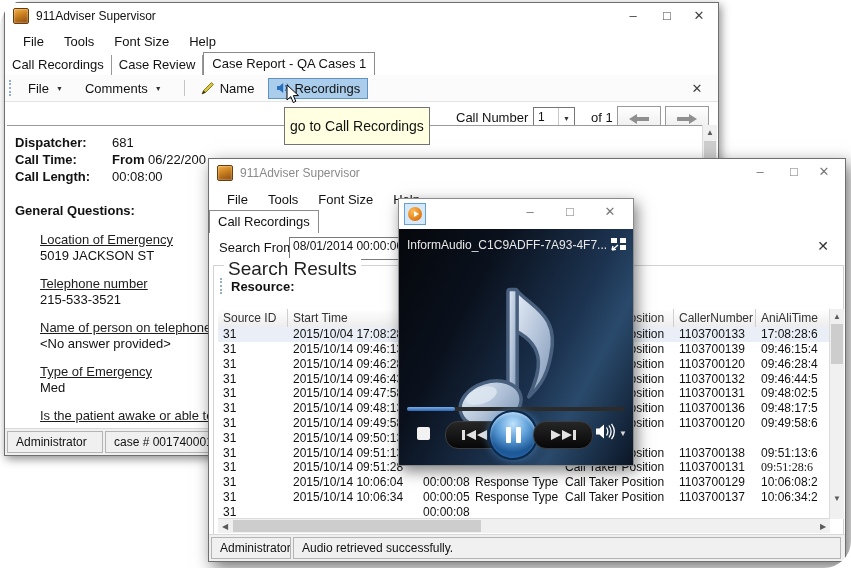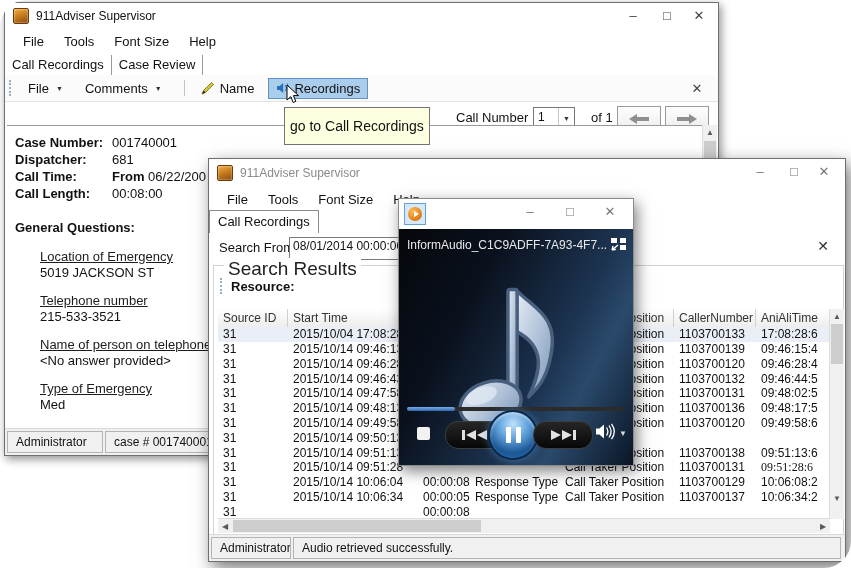--- a/index.html
+++ b/index.html
@@ -137,20 +137,21 @@
     </div>
     <div class="menubar" id="back-menubar">
         <div class="menu-item">File</div>
         <div class="menu-item">Tools</div>
         <div class="menu-item">Font Size</div>
         <div class="menu-item">Help</div>
       </div>
     <div class="tabstrip" id="back-tabs">
         <div class="tab">Call Recordings</div>
         <div class="tab">Case Review</div>
+        <div class="tab active">Case Report - QA Cases 1</div>
       </div>
 
     <div id="back-toolbar">
       <div class="grip"></div>
       <div class="tool-btn">
         <span>File</span>
         <span class="caret">▼</span>
       </div>
       <div class="tool-btn">
         <span>Comments</span>
@@ -188,21 +189,20 @@
       </div>
       <div class="nav-btn" style="left:660px;">
         <svg width="24" height="12" viewBox="0 0 24 12">
           <polygon points="2,4 14,4 14,1 22,6 14,11 14,8 2,8" fill="#8f8f8f"></polygon>
         </svg>
       </div>
     </div>
 
     <div id="report">
       <div id="case-fields">
-          <div class="frow"><span class="flabel">Case Number:</span><span>001740001</span></div>
           <div class="frow"><span class="flabel">Dispatcher:</span><span>681</span></div>
           <div class="frow"><span class="flabel">Call Time:</span><span class="fbold">From</span><span> 06/22/200</span></div>
           <div class="frow"><span class="flabel">Call Length:</span><span>00:08:00</span></div>
         </div>
       <div id="gq-title">General Questions:</div>
       <div id="questions">
           <div class="question">
             <div class="q">Location of Emergency</div>
             <div class="a">5019 JACKSON ST</div>
           </div>

